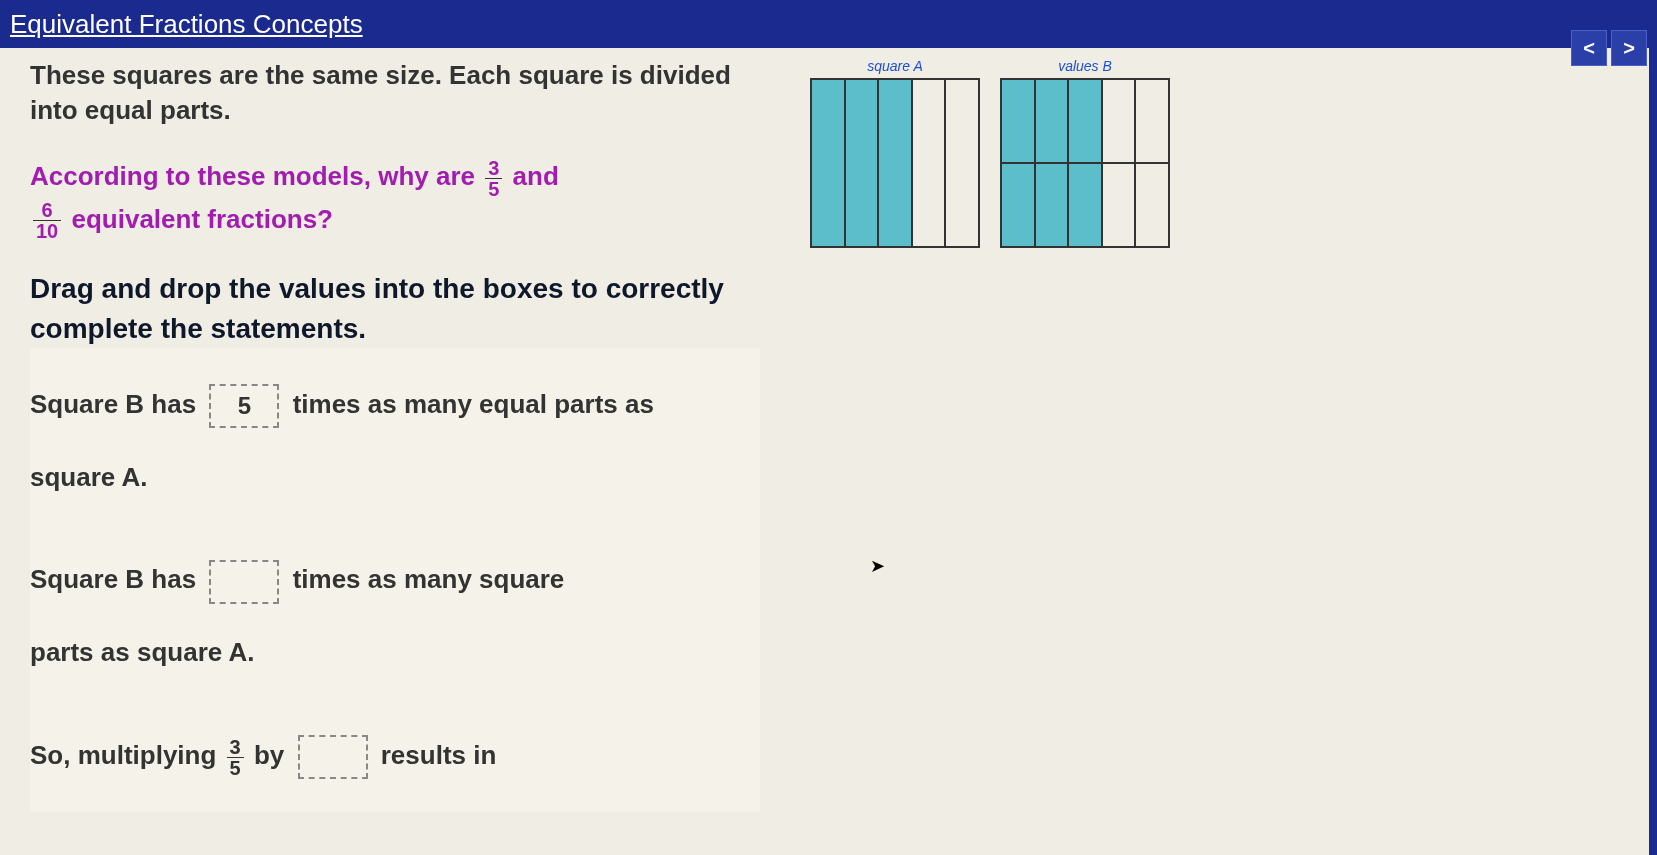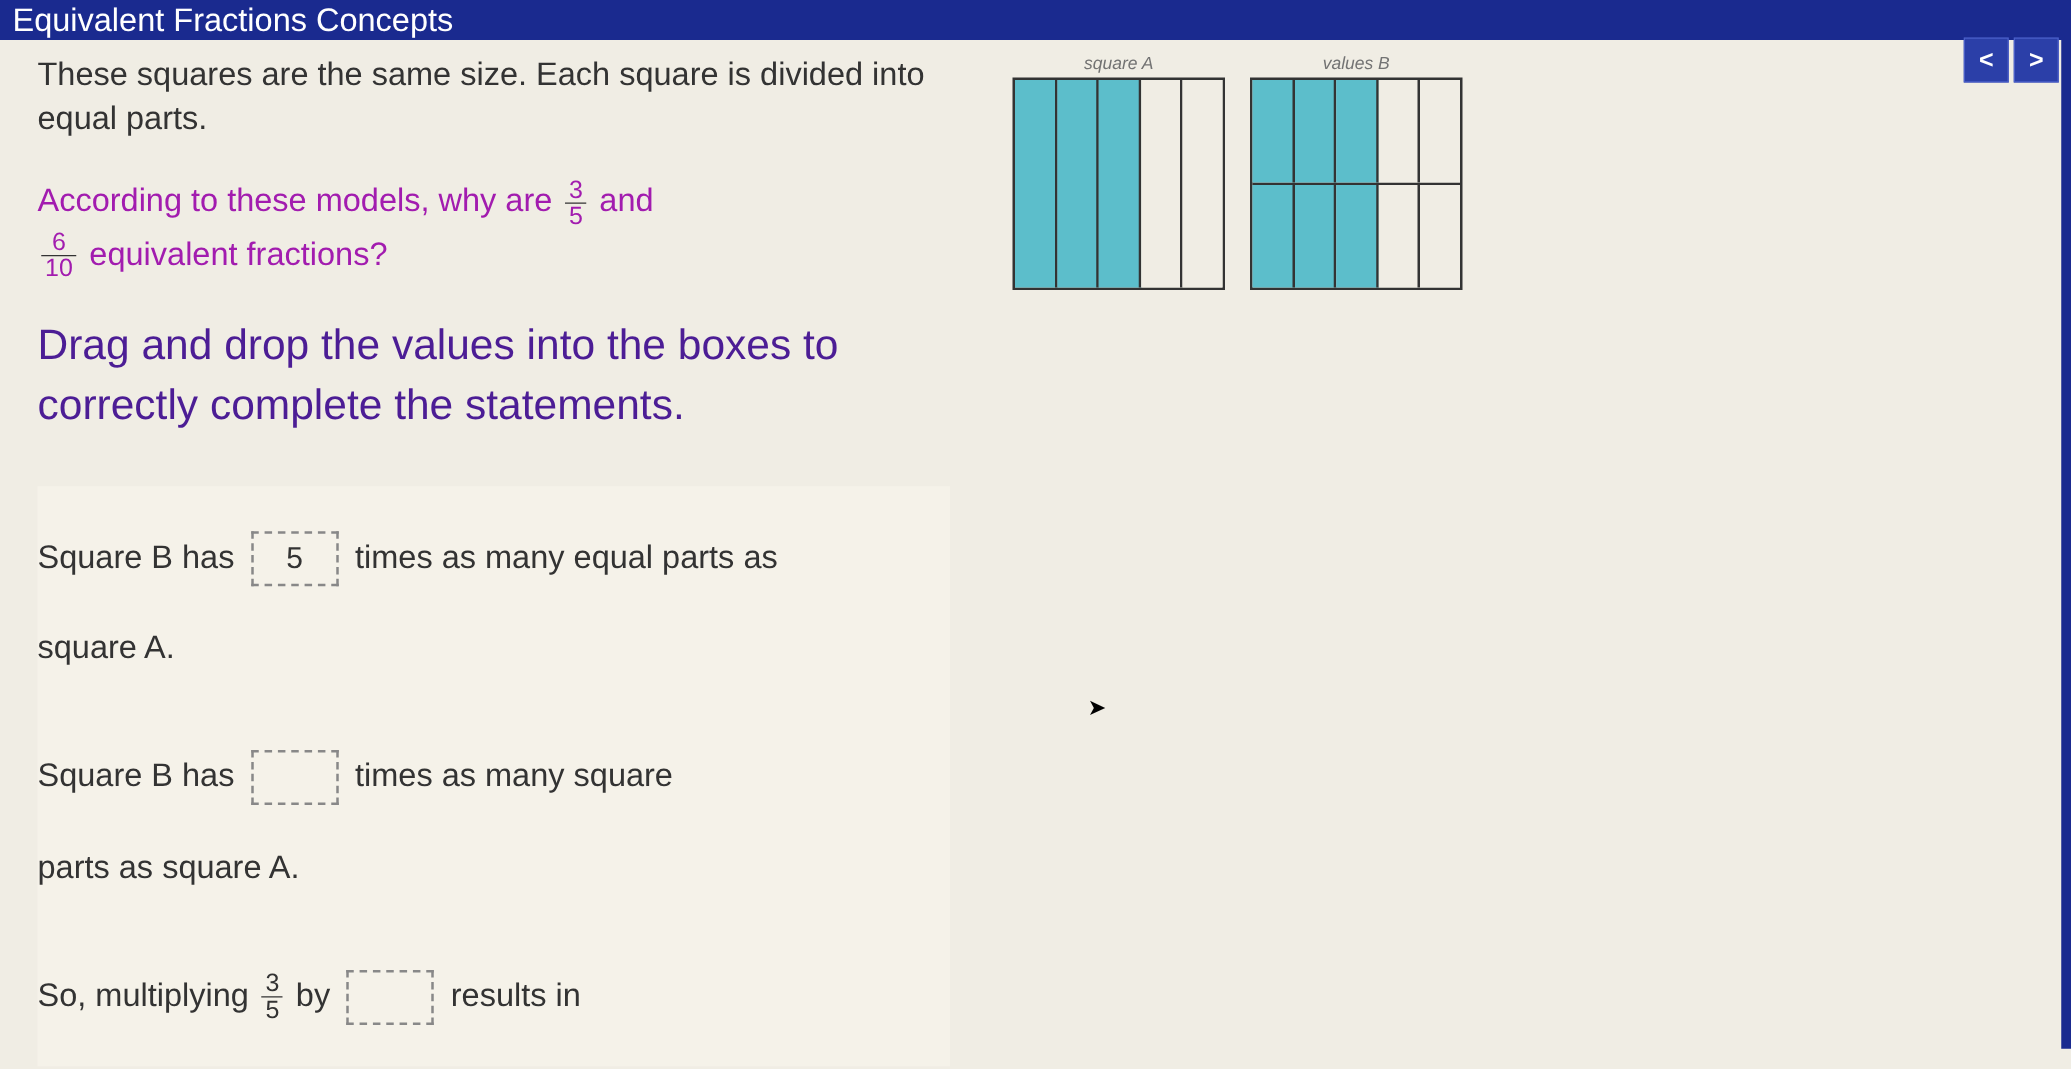--- a/index.html
+++ b/index.html
@@ -13,24 +13,25 @@
       width: 1657px;
       height: 855px;
       overflow: hidden;
       position: relative;
     }
     .header-bar {
       background: #1a2a8f;
       color: #fff;
       padding: 8px 10px;
       font-size: 26px;
-      height: 32px;
+      height: 48px;
       display: flex;
       align-items: center;
       position: relative;
+      text-decoration: underline;
     }
     .nav-buttons {
       position: absolute;
       right: 10px;
       top: 30px;
       display: flex;
       gap: 4px;
       z-index: 10;
     }
     .nav-btn {
@@ -50,38 +51,38 @@
       display: flex;
       padding: 0;
       height: calc(100% - 48px);
       background: #f0ede4;
       border-right: 8px solid #1a2a8f;
     }
     .left-panel {
       width: 790px;
       padding: 10px 30px 20px 30px;
       color: #333;
+      font-weight: bold;
     }
     .intro-text {
       font-size: 26px;
       color: #333;
       line-height: 1.35;
       margin-bottom: 28px;
     }
     .question-text {
       font-size: 26px;
       color: #a21caf;
       line-height: 1.6;
       margin-bottom: 28px;
     }
     .instruction-text {
-      font-size: 34px;
-      color: #4c1d95;
+      font-size: 28px;
+      color: #0f172a;
       line-height: 1.4;
-      margin-bottom: 40px;
     }
     .fraction {
       display: inline-block;
       vertical-align: middle;
       text-align: center;
       font-size: 20px;
       line-height: 1;
       margin: 0 3px;
     }
     .fraction .num {
@@ -123,21 +124,21 @@
     .squares-container {
       display: flex;
       gap: 20px;
       margin-top: 0;
     }
     .square-wrap {
       text-align: center;
     }
     .square-label {
       font-size: 14px;
-      color: #737373;
+      color: #1d4ed8;
       margin-bottom: 4px;
       font-style: italic;
     }
     .square-a {
       width: 170px;
       height: 170px;
       display: flex;
       border: 2px solid #333;
     }
     .square-a .col {

